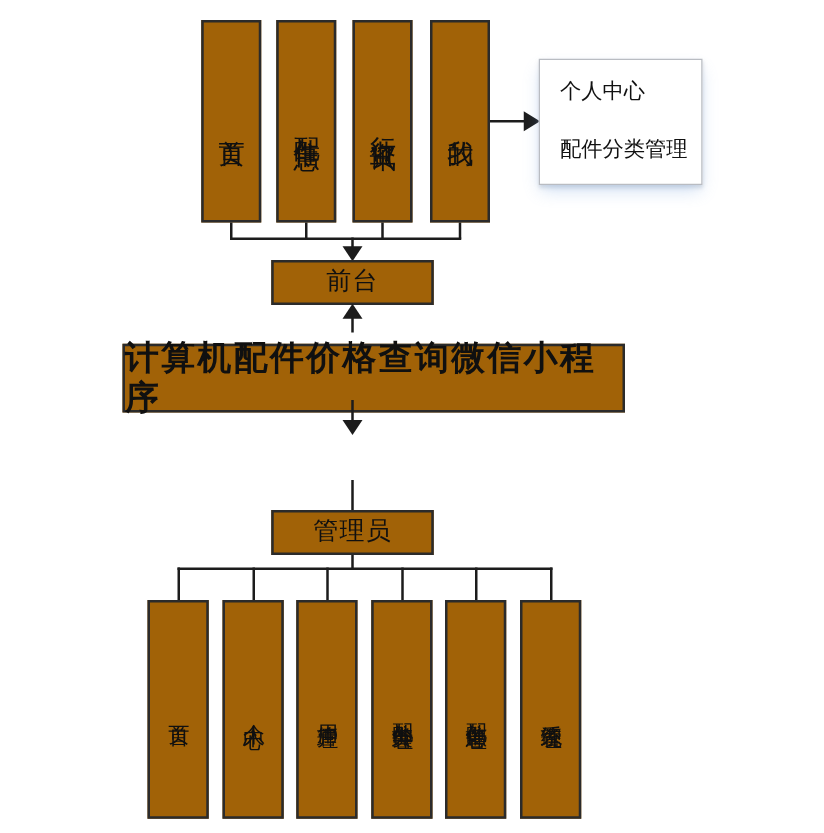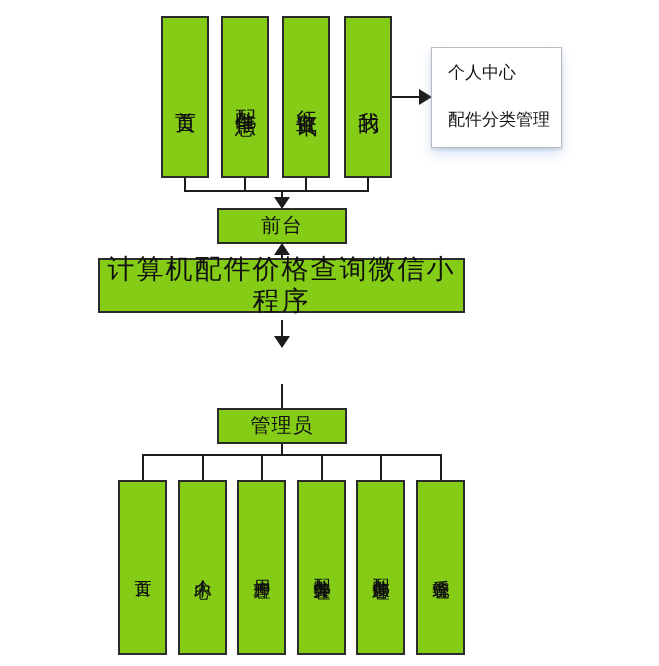--- a/index.html
+++ b/index.html
@@ -17,25 +17,24 @@
     height: 666px;
     background: #ffffff;
     overflow: hidden;
   }
 
   
   .node {
     position: absolute;
     box-sizing: border-box;
     border: 2px solid #2b2b2b;
-    background: #84cc16;
+    background: #a16207;
     display: flex;
     align-items: center;
     justify-content: center;
-    text-align: center;
     line-height: 1.18;
     color: #101010;
   }
 
   
   .vert {
     writing-mode: vertical-rl;
     text-orientation: upright;
     letter-spacing: 2px;
     font-size: 21px;
@@ -156,21 +155,21 @@
   <div class="ln vl" style="left:281px; top:190px; height:12px;"></div>
   <div class="arrow-down" style="left:274px; top:197px;"></div>
 
   <div class="node horiz" style="left:217px; top:208px; width:130px; height:36px;">
     <span>前台</span>
   </div>
 
   <div class="ln vl" style="left:281px; top:252px; height:14px;"></div>
   <div class="arrow-up" style="left:274px; top:243px;"></div>
 
-  <div class="node title-node" style="left:98px; top:258px; width:367px; height:55px;">
+  <div class="node title-node" style="left:98px; top:275px; width:402px; height:55px;font-weight:bold;">
     <span>计算机配件价格查询微信小程序</span>
   </div>
 
   <div class="ln vl" style="left:281px; top:320px; height:18px;"></div>
   <div class="arrow-down" style="left:274px; top:336px;"></div>
 
 
   <div class="ln vl" style="left:281px; top:384px; height:24px;"></div>
 
   <div class="node horiz" style="left:217px; top:408px; width:130px; height:36px;">

